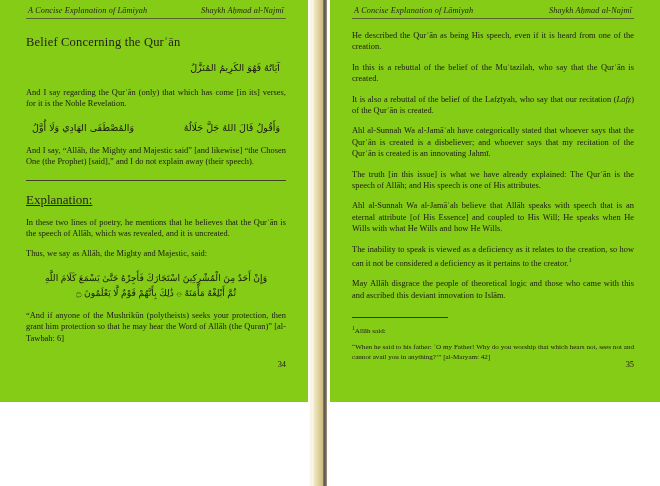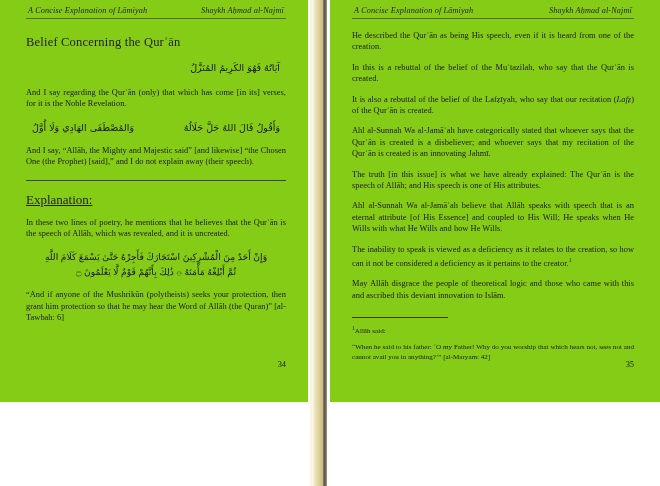--- a/index.html
+++ b/index.html
@@ -217,20 +217,21 @@
       <span>وَالمُصْطَفَى الهَادِي وَلَا أُوَّلُ</span>
     </div>
 
     <p class="body">And I say, “Allāh, the Mighty and Majestic said” [and likewise] “the Chosen One (the Prophet) [said],” and I do not explain away (their speech).</p>
 
     <div class="hr-sep"></div>
 
     <div class="section-label">Explanation:</div>
 
     <p class="body">In these two lines of poetry, he mentions that he believes that the Qurʾān is the speech of Allāh, which was revealed, and it is uncreated.</p>
+    <p class="body">Thus, we say as Allāh, the Mighty and Majestic, said:</p>
 
     <div class="ayah">
       <div>وَإِنْ أَحَدٌ مِنَ الْمُشْرِكِينَ اسْتَجَارَكَ فَأَجِرْهُ حَتَّىٰ يَسْمَعَ كَلَامَ اللَّهِ</div>
       <div>ثُمَّ أَبْلِغْهُ مَأْمَنَهُ ۞ ذَٰلِكَ بِأَنَّهُمْ قَوْمٌ لَّا يَعْلَمُونَ   ۝</div>
     </div>
 
     <p class="body">“And if anyone of the Mushrikūn (polytheists) seeks your protection, then grant him protection so that he may hear the Word of Allāh (the Quran)” [al-Tawbah: 6]</p>
 
     <div class="folio folio-left">34</div>
   </div>

